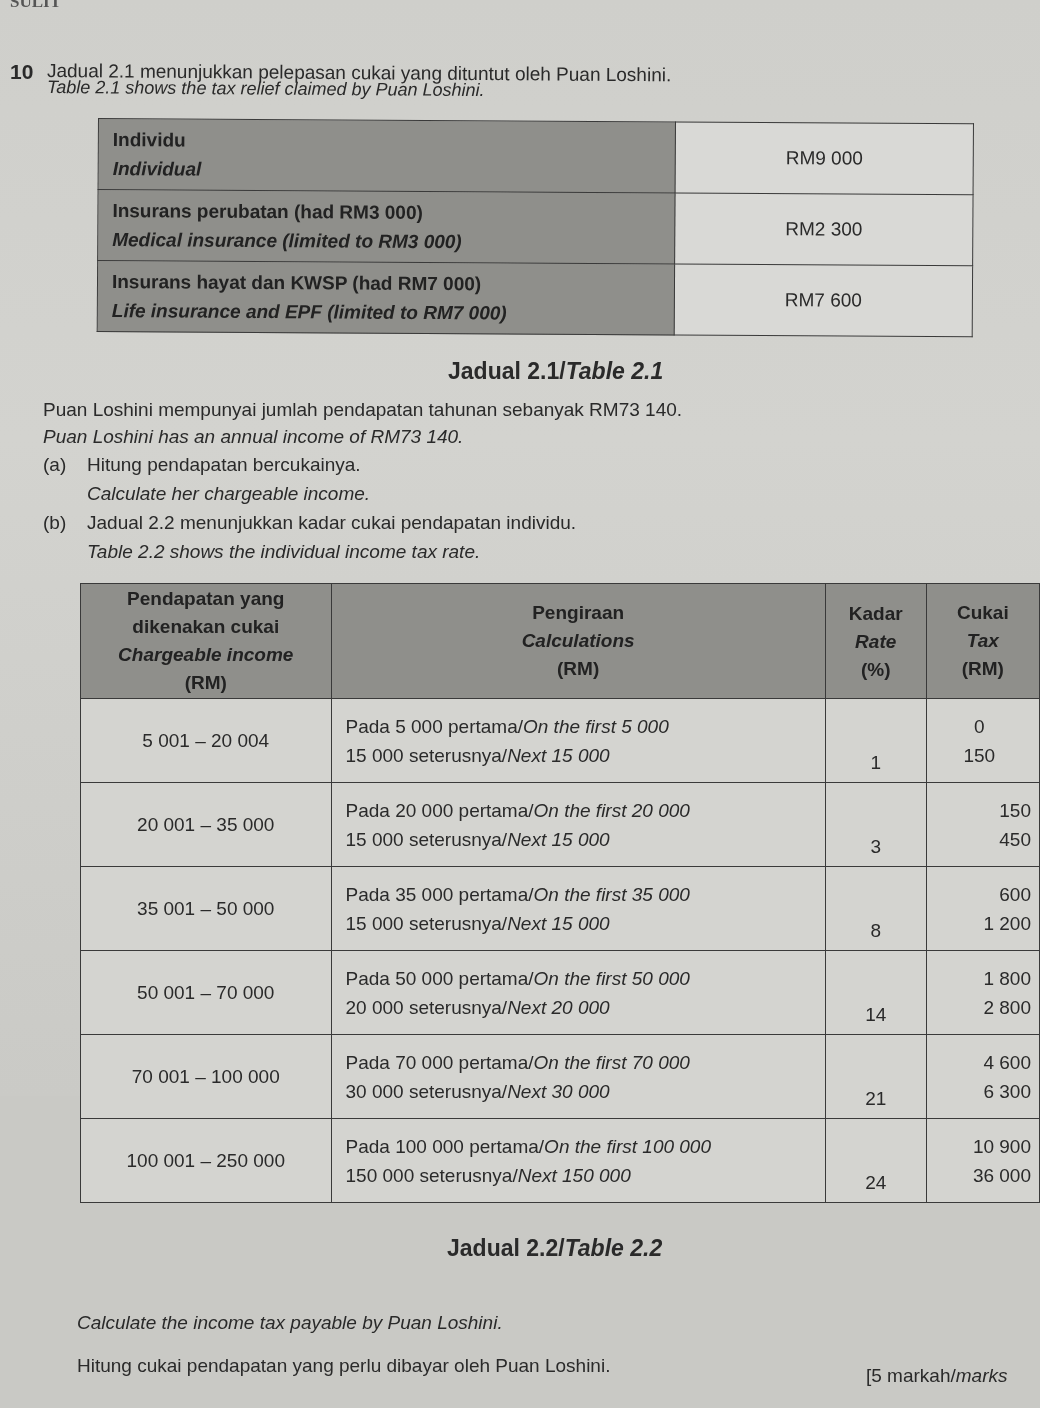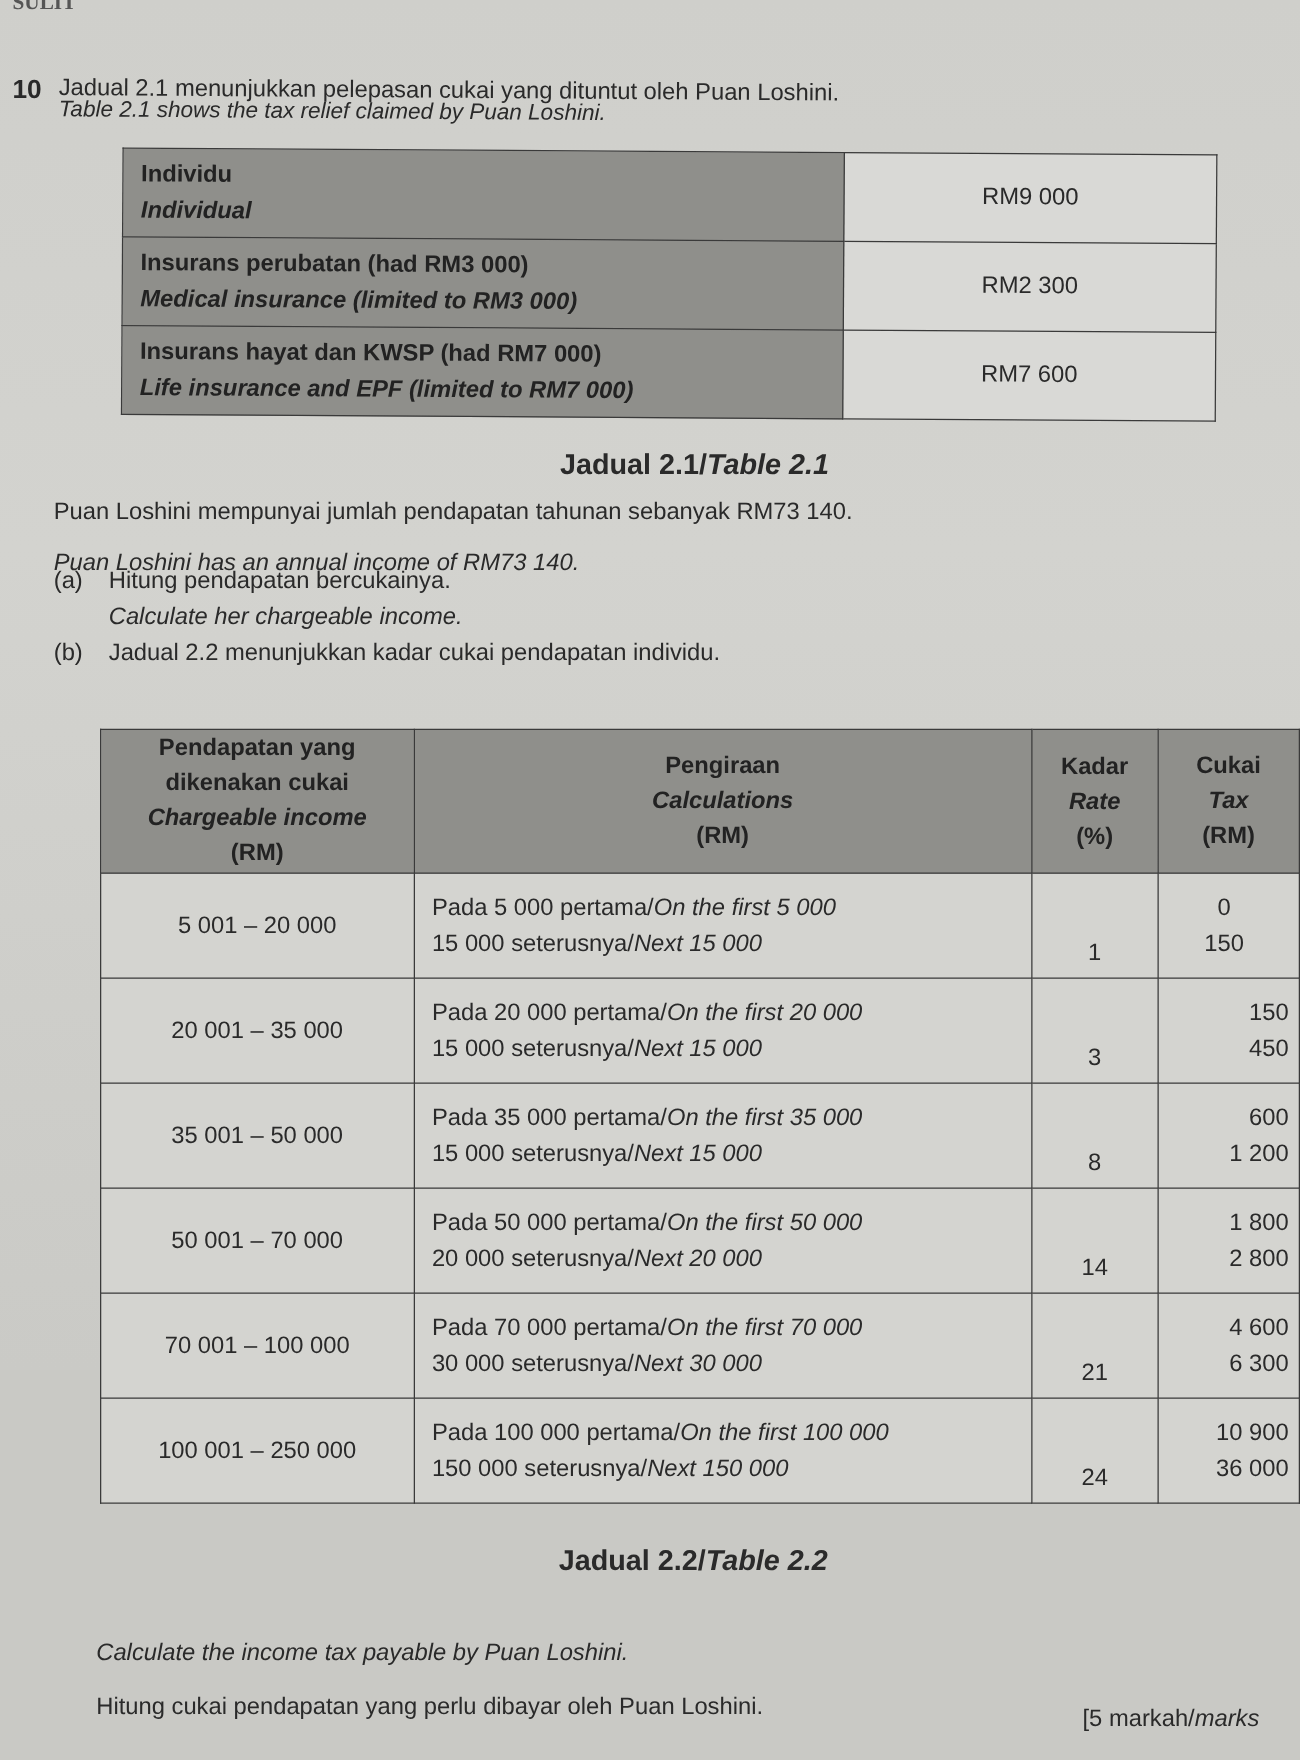--- a/index.html
+++ b/index.html
@@ -59,28 +59,29 @@
             <div>Insurans hayat dan KWSP (had RM7 000)</div>
             <div class="it">Life insurance and EPF (limited to RM7 000)</div>
           </td>
       <td class="val">RM7 600</td>
     </tr>
   </tbody>
     </table>
   <div class="abs cap" style="left:448px;top:358px;"><span>Jadual 2.1/</span><span class="it">Table 2.1</span></div>
 
   <div class="abs line" style="left:43px;top:399px;">Puan Loshini mempunyai jumlah pendapatan tahunan sebanyak RM73 140.</div>
-  <div class="abs line it" style="left:43px;top:426px;margin-top:14px;">Puan Loshini has an annual income of RM73 140.</div>
+  <div class="abs line it" style="left:43px;top:426px;">Puan Loshini has an annual income of RM73 140.</div>
 
   <div class="abs line" style="left:43px;top:454px;">(a)</div>
   <div class="abs line it" style="left:87px;top:483px;">Calculate her chargeable income.</div>
   <div class="abs line" style="left:87px;top:454px;">Hitung pendapatan bercukainya.</div>
 
   <div class="abs line" style="left:43px;top:512px;">(b)</div>
   <div class="abs line" style="left:87px;top:512px;">Jadual 2.2 menunjukkan kadar cukai pendapatan individu.</div>
+  <div class="abs line it" style="left:87px;top:541px;">Table 2.2 shows the individual income tax rate.</div>
 
   <table class="t2">
     <tbody>
         <tr>
       <th class="c1">
         <div>Pendapatan yang</div>
         <div>dikenakan cukai</div>
         <div class="it">Chargeable income</div>
         <div>(RM)</div>
       </th>
@@ -94,21 +95,21 @@
         <div class="it">Rate</div>
         <div>(%)</div>
       </th>
       <th style="width:106px;">
         <div>Cukai</div>
         <div class="it">Tax</div>
         <div>(RM)</div>
       </th>
     </tr>
     <tr>
-      <td class="c1">5 001 – 20 000</td>
+      <td class="c1">5 001 – 20 004</td>
       <td class="c2">
             <div><span>Pada 5 000 pertama/</span><span class="it">On the first 5 000</span></div>
             <div><span>15 000 seterusnya/</span><span class="it">Next 15 000</span></div>
           </td>
       <td class="c3">1</td>
       <td class="c4" style="text-align:center;">
             <div>0</div>
             <div>150</div>
           </td>
     </tr>

